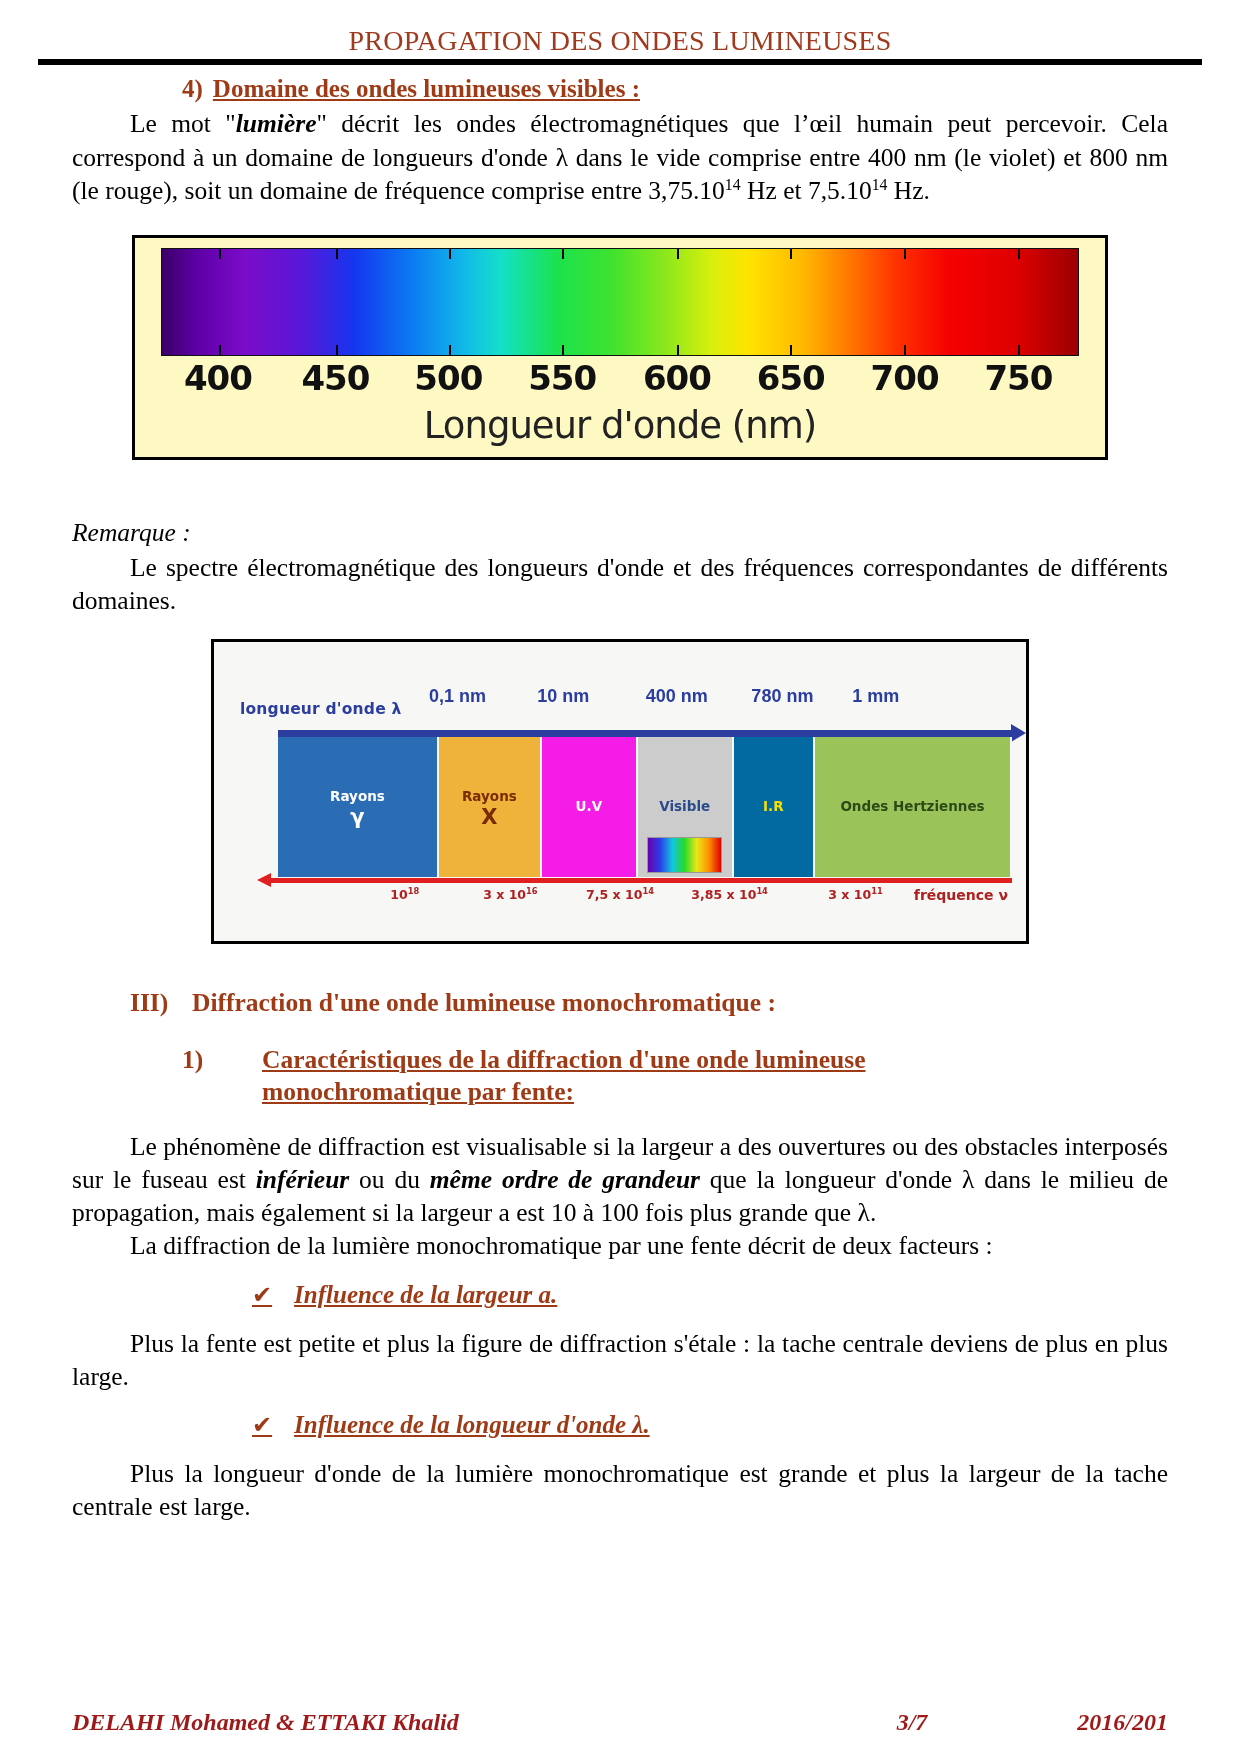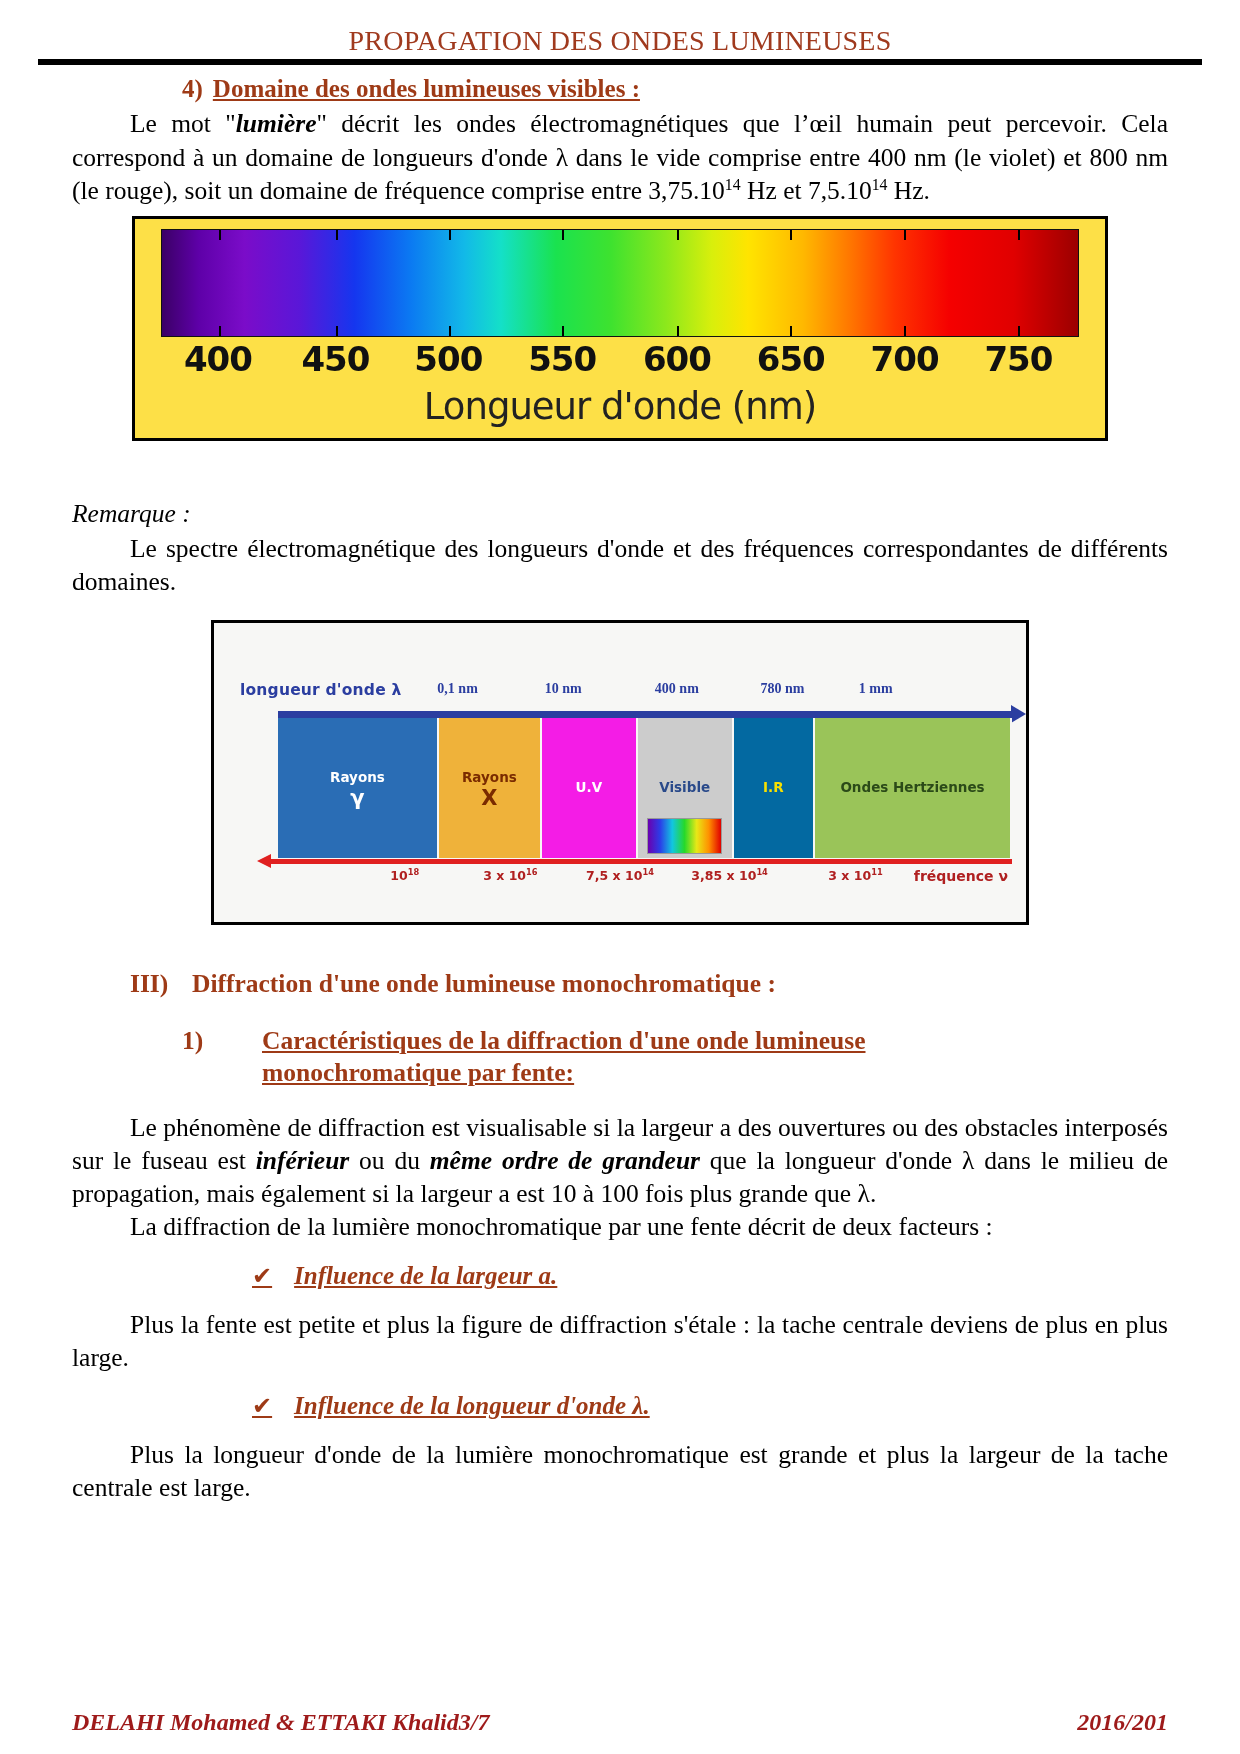--- a/index.html
+++ b/index.html
@@ -98,24 +98,24 @@
     font-weight: normal;
     font-style: normal;
     text-decoration: none;
     font-family: "DejaVu Sans", sans-serif;
     font-size: 24px;
     margin-right: 22px;
   }
 
   
   .fig1 {
-    margin: 9px auto 0 auto;
+    margin: 28px auto 0 auto;
     width: 976px;
     border: 3px solid #000;
-    background: #fde047;
+    background: #fef9c3;
     box-sizing: border-box;
     padding: 10px 0 6px 0;
   }
   .fig1-inner { padding: 0 26px; }
   .spectrum-bar {
     height: 108px;
     width: 100%;
     border: 1px solid #111;
     box-sizing: border-box;
     background:
@@ -190,23 +190,23 @@
     left: 26px;
     top: 58px;
     font-family: "DejaVu Sans", sans-serif;
     font-size: 15.5px;
     font-weight: bold;
     color: #2b3ea0;
     letter-spacing: 0.2px;
   }
   .fig2 .wl-tick {
     position: absolute;
-    top: 58px;
-    font-family: Liberation Serif, serif;
-    font-size: 14px;
+    top: 44px;
+    font-family: Liberation Sans, sans-serif;
+    font-size: 18px;
     font-weight: bold;
     color: #2b3ea0;
     transform: translateX(-50%);
     white-space: nowrap;
   }
   .fig2 .top-arrow {
     position: absolute;
     left: 64px;
     right: 14px;
     top: 88px;
@@ -304,21 +304,21 @@
     right: 72px;
     bottom: 18px;
     display: flex;
     align-items: baseline;
     color: #9e1a1a;
     font-weight: bold;
     font-style: italic;
     font-size: 24px;
   }
   .footer .f-left { flex: 0 0 auto; }
-  .footer .f-mid { flex: 1 1 auto; text-align: left; padding-right: 150px;}
+  .footer .f-mid { flex: 1 1 auto; text-align: right; padding-right: 150px;}
   .footer .f-right { flex: 0 0 auto; }
 </style>
 </head>
 <body>
 
 <div class="page">
 
   <div class="header">
     <div class="header-title">PROPAGATION DES ONDES LUMINEUSES</div>
   </div>

